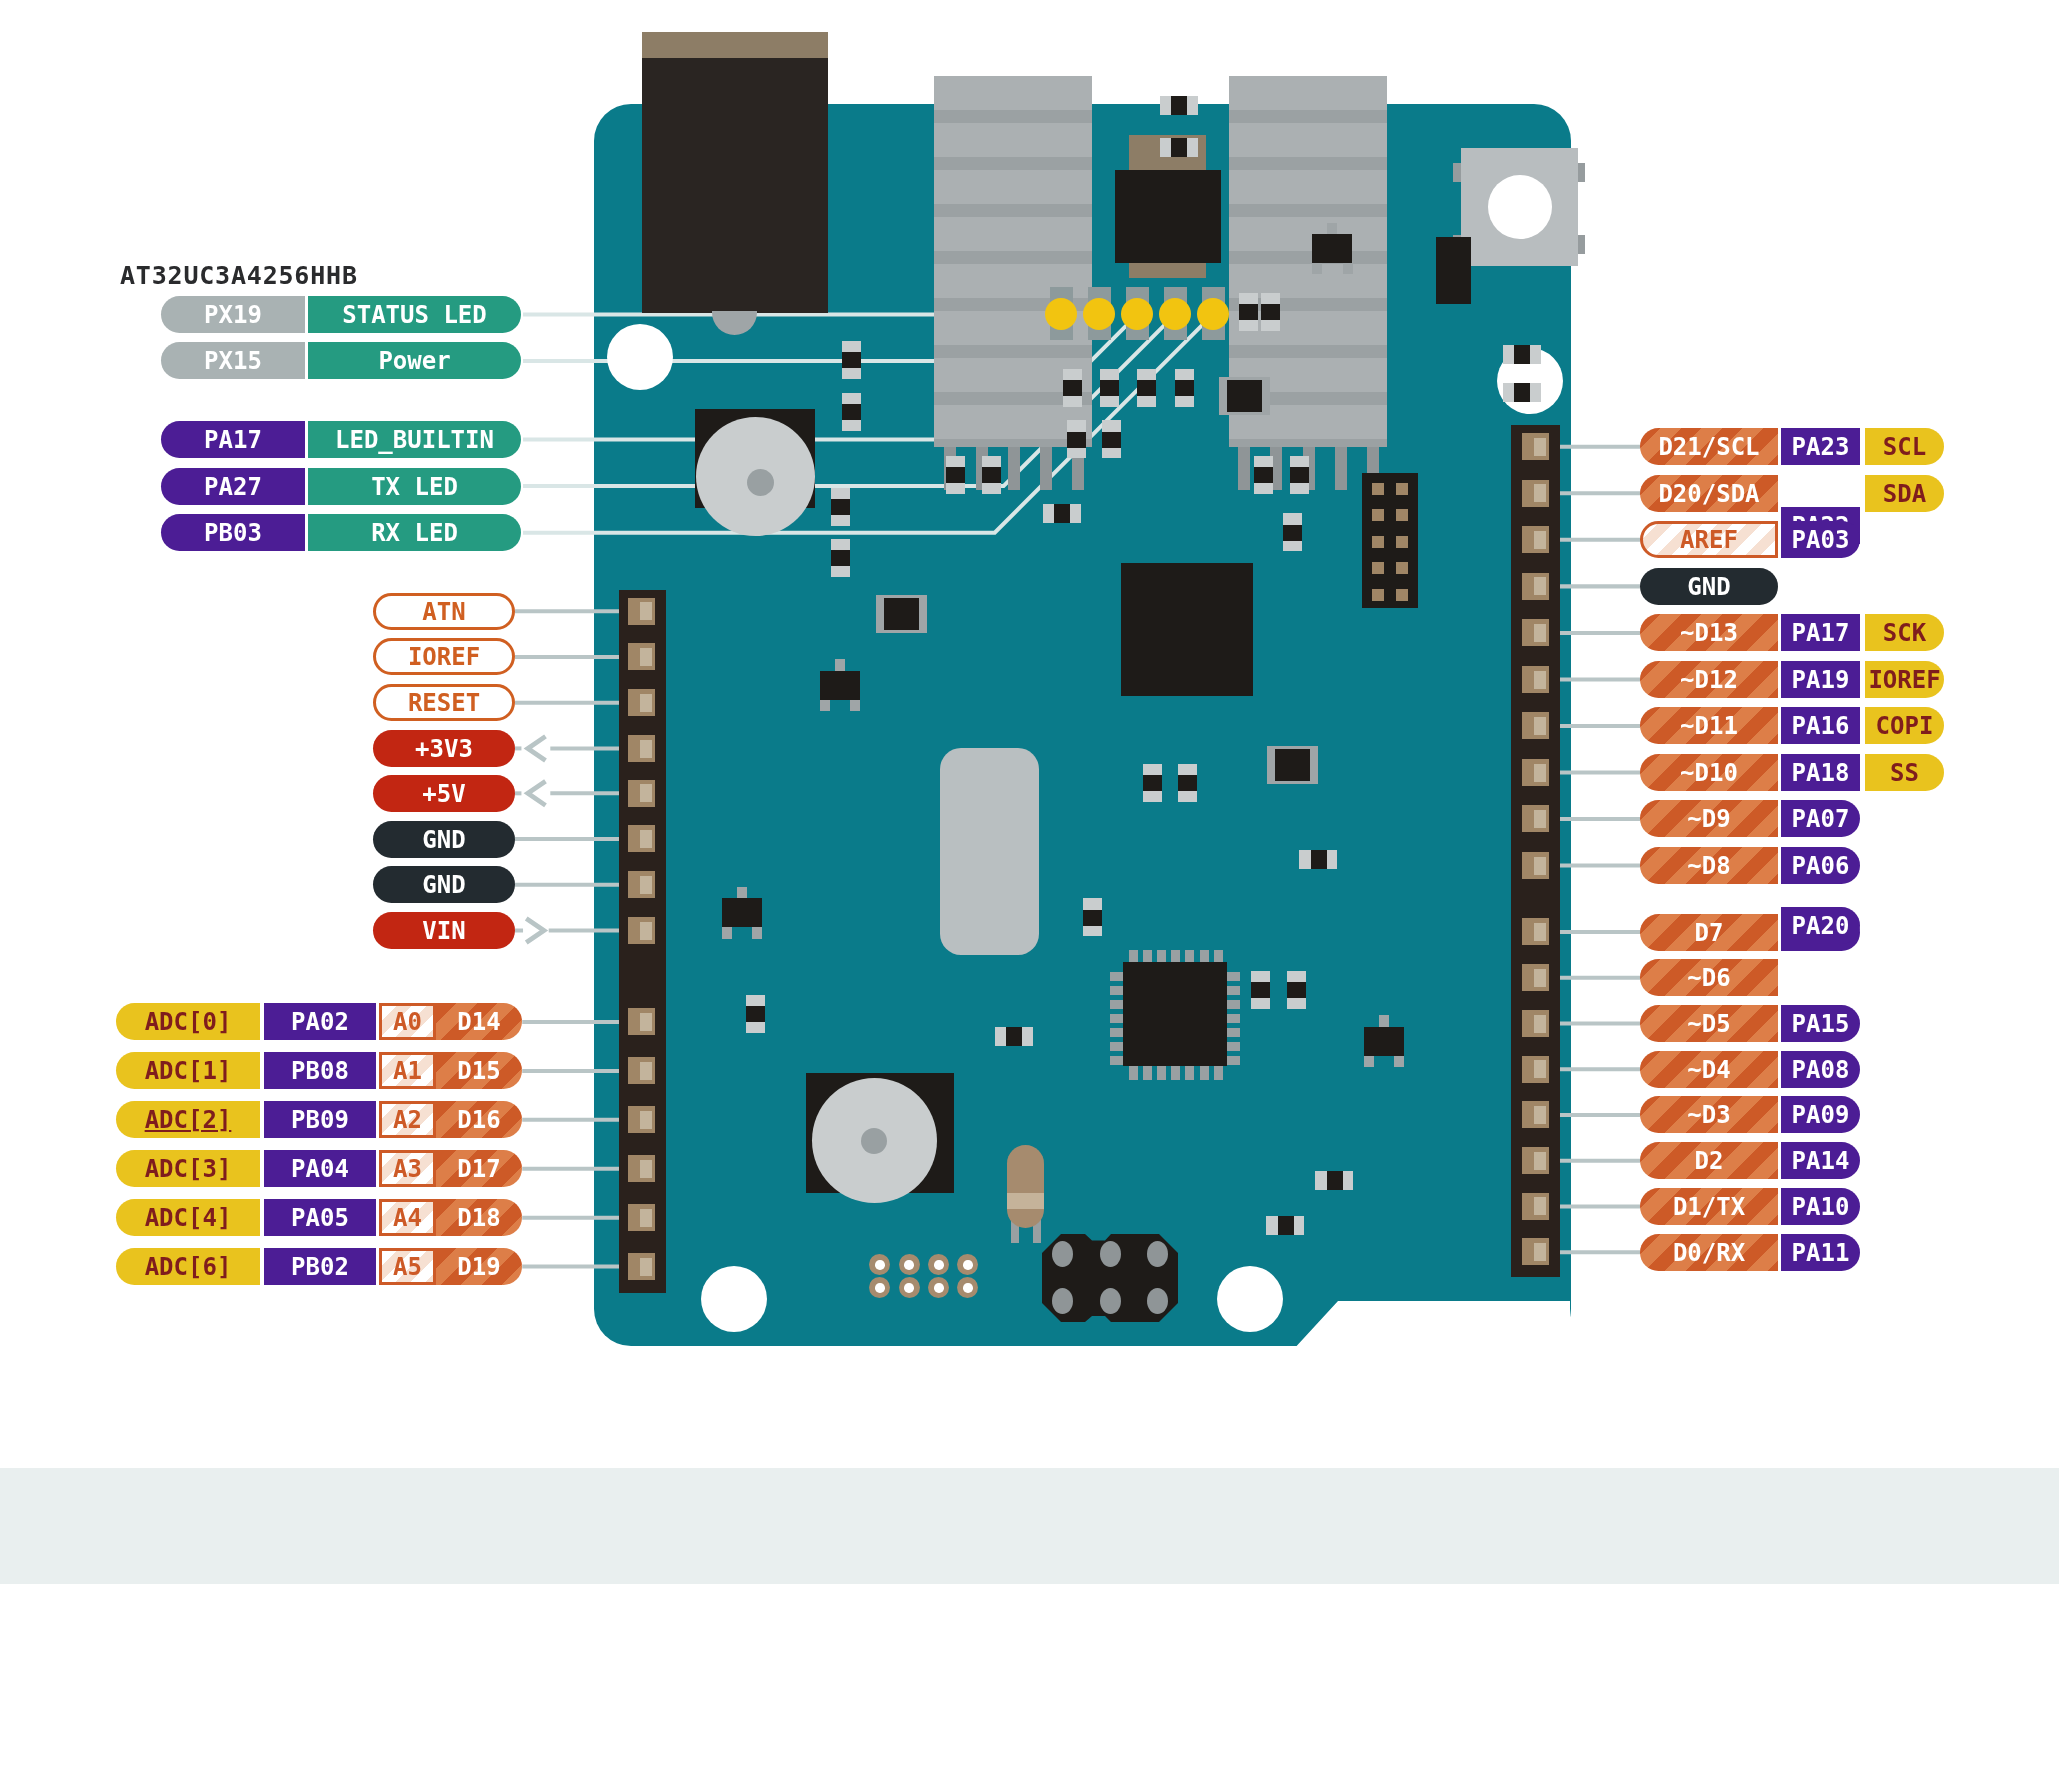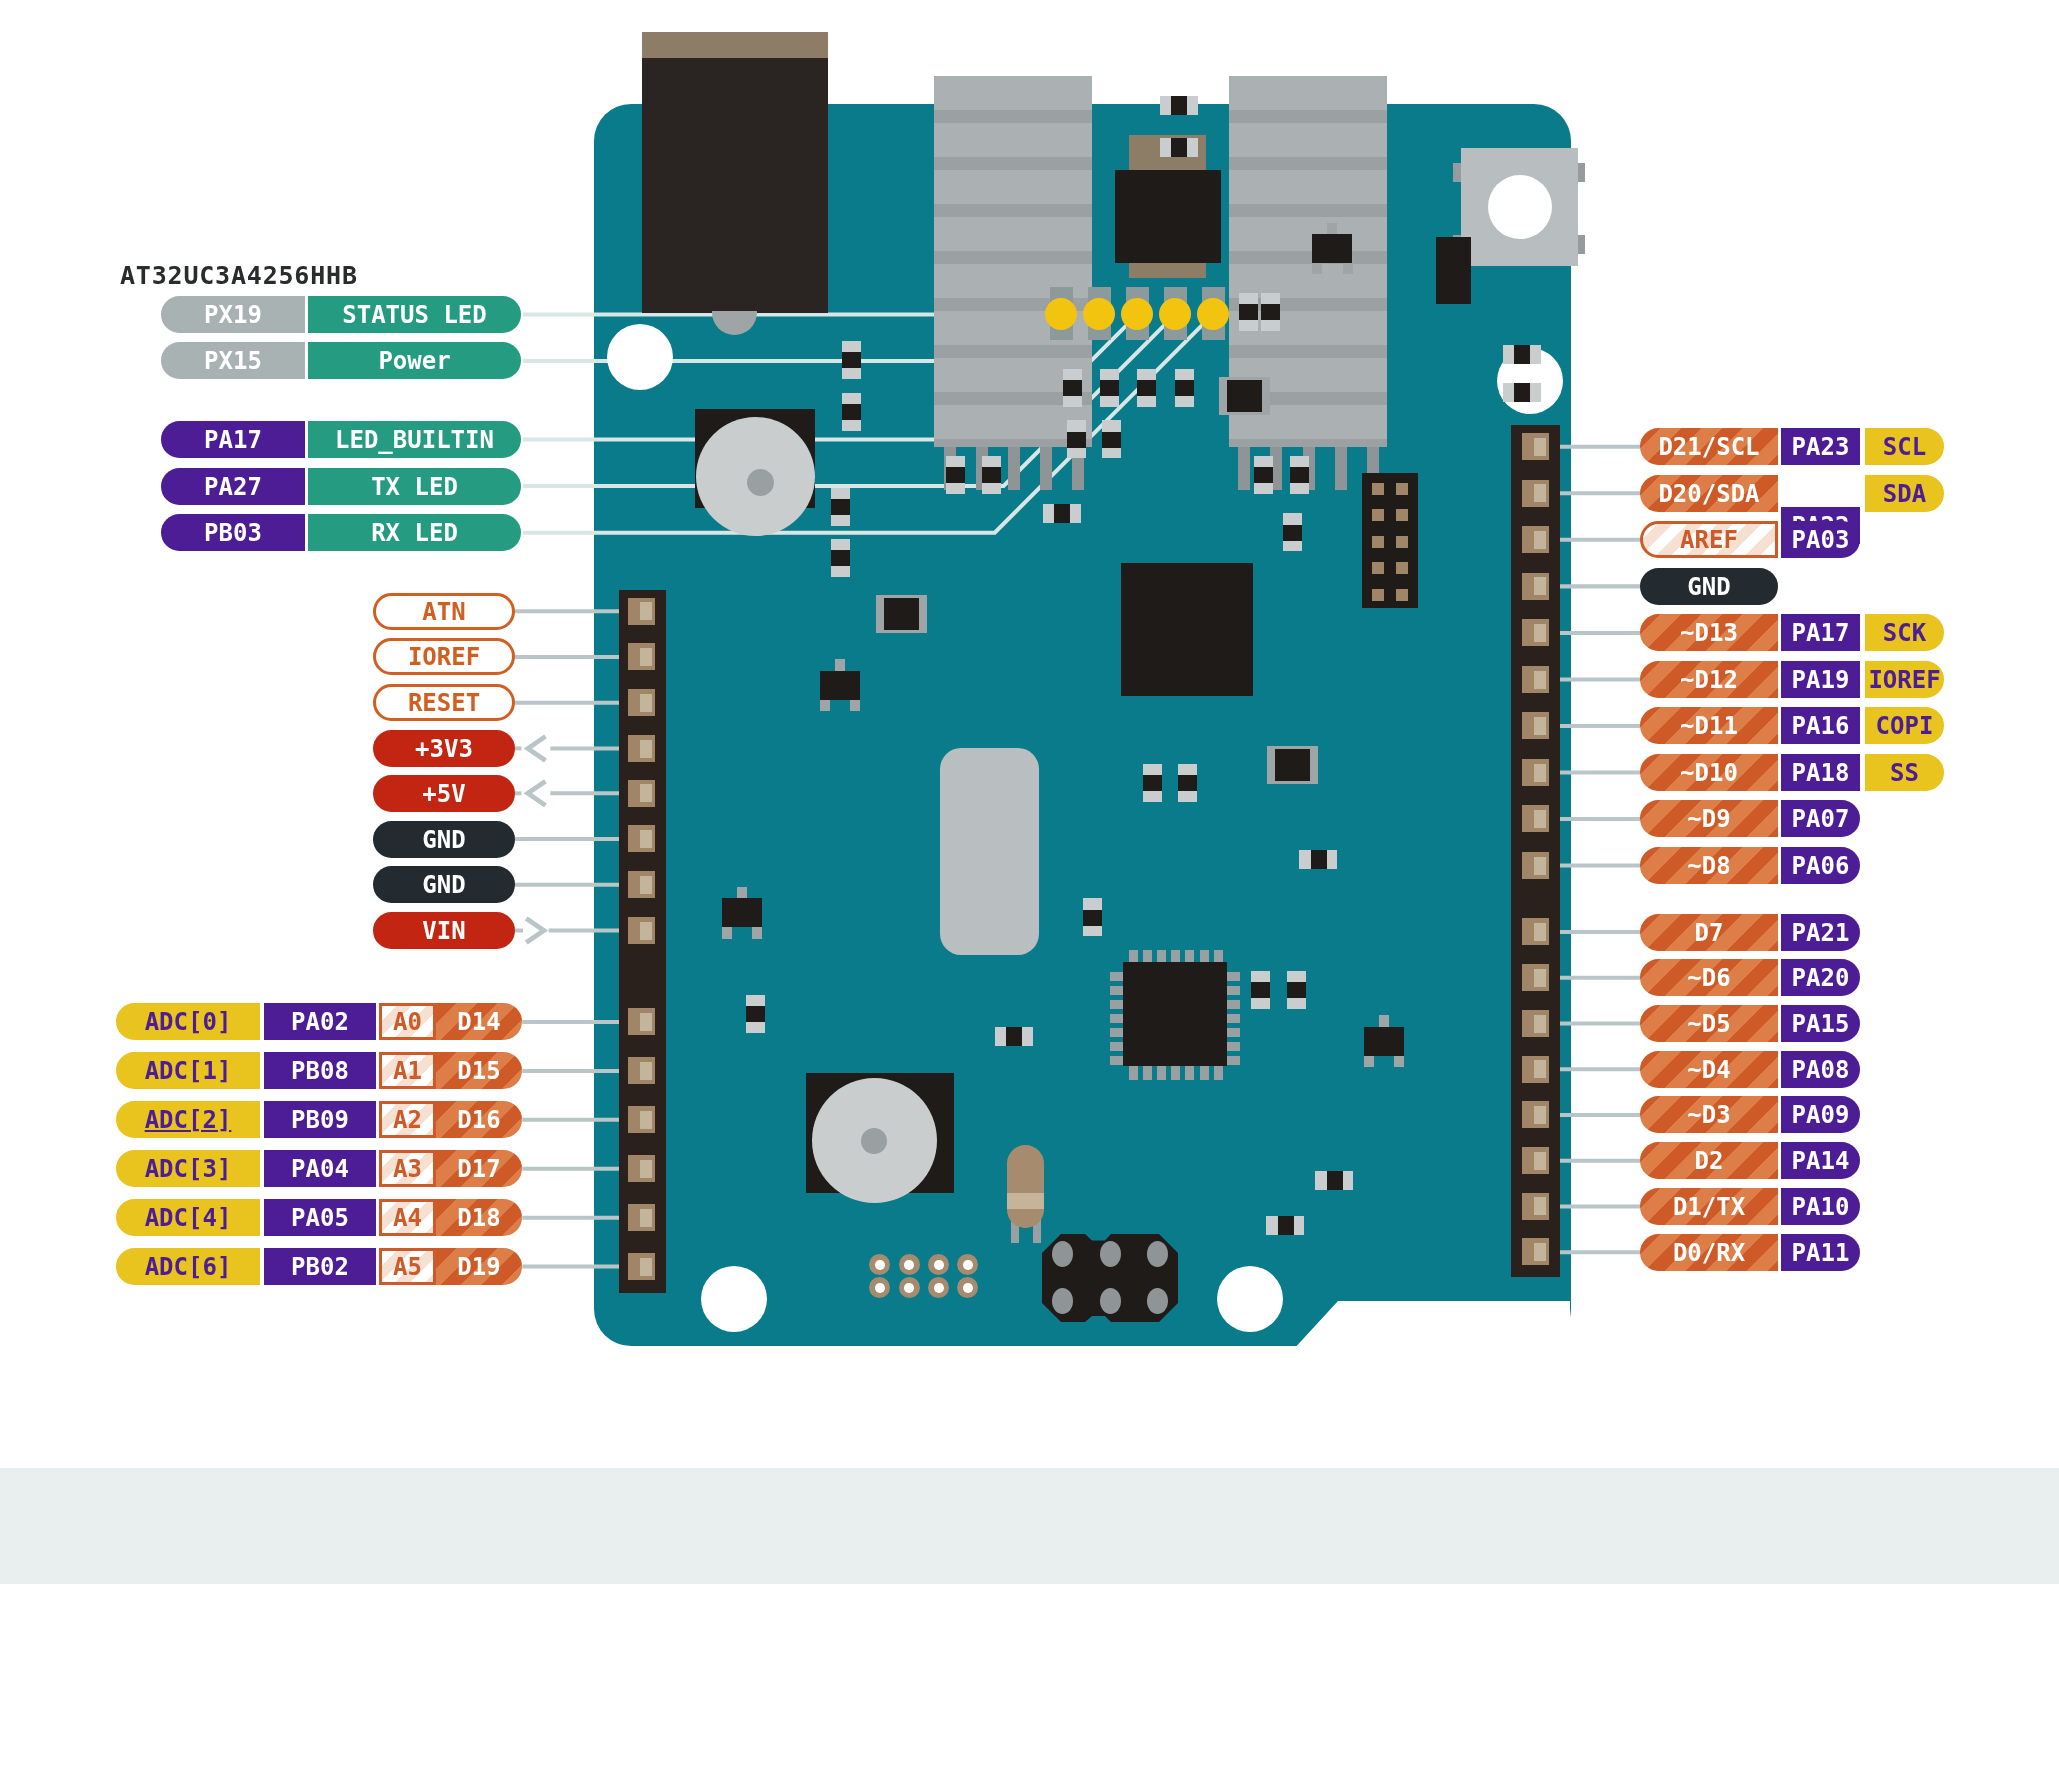--- a/index.html
+++ b/index.html
@@ -15,21 +15,21 @@
   .cell{position:absolute;height:37px;display:flex;align-items:center;justify-content:center;
         font:700 24px "DejaVu Sans Mono",monospace;color:#ffffff;box-sizing:border-box;
         letter-spacing:0;white-space:nowrap;}
   .rl{border-radius:18.4px 0 0 18.4px}.rr{border-radius:0 18.4px 18.4px 0}.rb{border-radius:18.4px}
   .c-internal{background:#a9b2b3}
   .c-mcu{background:#4c1d95}
   .c-led{background:#259b81}
   .c-ground{background:#232b30}
   .c-power{background:#c22612}
   .c-other{background:#fff;border:3.2px solid #d05f21;color:#d05f21}
-  .c-default{background:#e9c31e;color:#4c1d95}
+  .c-default{background:#e9c31e;color:#7f1d1d}
   .c-digital{background:repeating-linear-gradient(135deg,#cd5a27 0 14.4px,#dd7e48 14.4px 29px)}
   .c-analog{background:repeating-linear-gradient(135deg,#ffffff 0 10.4px,#f6e0d2 10.4px 21px);
             border:3.2px solid #cd5a27;color:#cd5a27}
   .title{position:absolute;left:120px;top:261px;margin:0;font:700 25px "DejaVu Sans Mono",monospace;
          color:#2a2b2d;letter-spacing:0.8px;}
   
   .comp{position:absolute;}
   .panel{position:absolute;left:0;top:1468px;width:2060px;height:316px;background:#e9efef;}
 </style>
 </head>
@@ -423,21 +423,21 @@
       <div class="cell c-default rr" style="left: 1865px; top: 754px; width: 79px;">SS</div>
       <div class="cell c-digital rl" style="left: 1640px; top: 800px; width: 138px;">~D9</div>
       <div class="cell c-mcu rr" style="left: 1781px; top: 800px; width: 79px;">PA07</div>
       <div class="cell c-digital rl" style="left: 1640px; top: 847px; width: 138px;">~D8</div>
       <div class="cell c-mcu rr" style="left: 1781px; top: 847px; width: 79px;">PA06</div>
     </div>
   <div id="right-bottom">
       <div class="cell c-digital rl" style="left: 1640px; top: 914px; width: 138px;">D7</div>
       <div class="cell c-mcu rr" style="left: 1781px; top: 914px; width: 79px;">PA21</div>
       <div class="cell c-digital rl" style="left: 1640px; top: 959px; width: 138px;">~D6</div>
-      <div class="cell c-mcu rr" style="left: 1781px; top: 959px; width: 79px; text-align: center;">PA20</div>
+      <div class="cell c-mcu rr" style="left: 1781px; top: 907px; width: 79px; text-align: center;">PA20</div>
       <div class="cell c-digital rl" style="left: 1640px; top: 1005px; width: 138px;">~D5</div>
       <div class="cell c-mcu rr" style="left: 1781px; top: 1005px; width: 79px;">PA15</div>
       <div class="cell c-digital rl" style="left: 1640px; top: 1051px; width: 138px;">~D4</div>
       <div class="cell c-mcu rr" style="left: 1781px; top: 1051px; width: 79px;">PA08</div>
       <div class="cell c-digital rl" style="left: 1640px; top: 1096px; width: 138px;">~D3</div>
       <div class="cell c-mcu rr" style="left: 1781px; top: 1096px; width: 79px;">PA09</div>
       <div class="cell c-digital rl" style="left: 1640px; top: 1142px; width: 138px;">D2</div>
       <div class="cell c-mcu rr" style="left: 1781px; top: 1142px; width: 79px;">PA14</div>
       <div class="cell c-digital rl" style="left: 1640px; top: 1188px; width: 138px;">D1/TX</div>
       <div class="cell c-mcu rr" style="left: 1781px; top: 1188px; width: 79px;">PA10</div>

